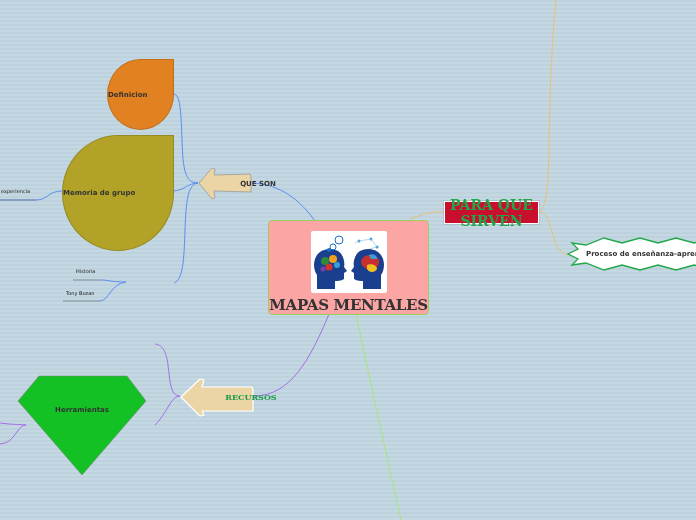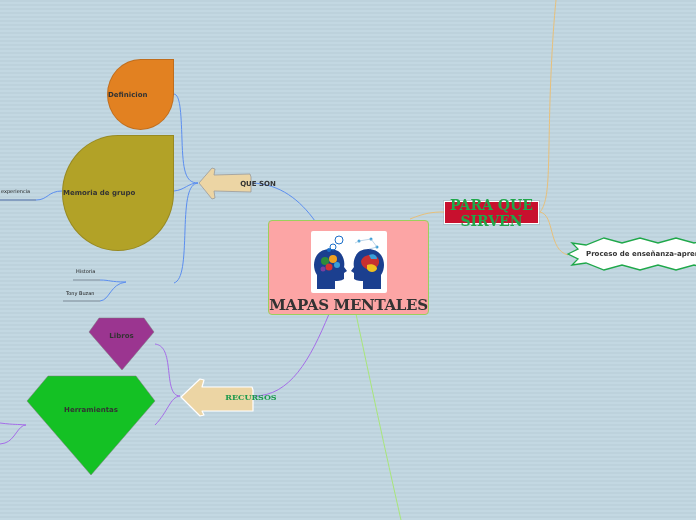--- a/index.html
+++ b/index.html
@@ -54,21 +54,21 @@
 
   .proceso { position: absolute; left: 566px; top: 235px; width: 140px; height: 38px; }
   .proceso svg { position: absolute; left: 0; top: 0; }
   .proceso .txt { position: absolute; left: 20px; top: 0; height: 100%; display: flex; align-items: center; font-size: 7px; font-weight: bold; color: #333; white-space: nowrap; }
 
   .gem { position: absolute; }
   .gem svg { position: absolute; left: 0; top: 0; }
   .gem .txt { position: absolute; left: 0; width: 100%; text-align: center; }
   .libros { left: 88px; top: 317px; width: 67px; height: 54px; }
   .libros .txt { top: 15px; }
-  .herr { left: 26px; top: 375px; width: 130px; height: 101px; text-decoration: underline; }
+  .herr { left: 17px; top: 375px; width: 130px; height: 101px; text-decoration: underline; }
   .herr .txt { top: 31px; }
 </style>
 </head>
 <body>
 
 <div class="canvas">
 
   <svg class="links" viewBox="0 0 696 520">
 
     <path d="M315,221 C300,200 280,184 252,183" stroke="#5b8ef0" stroke-width="1" fill="none"></path>
@@ -148,26 +148,20 @@
   <div class="leaf-text" style="left:76px; top:268px;">Historia</div>
   <div class="leaf-text" style="left:66px; top:290px;">Tony Buzan</div>
 
   <div class="arrow-node recursos">
     <svg width="74" height="40" viewBox="0 0 74 40">
       <path d="M1,20 L20,2 L24,3 L22,10 L72,10 L73,13 L73,34 L22,34 L24,38 L20,39 Z" fill="#ecd5a4" stroke="#ffffff" stroke-width="1.2" stroke-linejoin="round"></path>
     </svg>
     <div class="txt">RECURSOS</div>
   </div>
 
-  <div class="gem libros">
-    <svg width="67" height="54" viewBox="0 0 67 54">
-      <path d="M11,1 L56,1 L66,15 L34,53 L1,15 Z" fill="#9b3590" stroke="#7a7a7a" stroke-width="0.5"></path>
-    </svg>
-    <div class="txt label">Libros</div>
-  </div>
 
   <div class="gem herr">
     <svg width="130" height="101" viewBox="0 0 130 101">
       <path d="M22,1 L110,1 L129,26 L65,100 L1,26 Z" fill="#14c124" stroke="#7a7a7a" stroke-width="0.5"></path>
     </svg>
     <div class="txt label">Herramientas</div>
   </div>
 
   <div class="node para">
     <span>PARA QUE SIRVEN</span>

